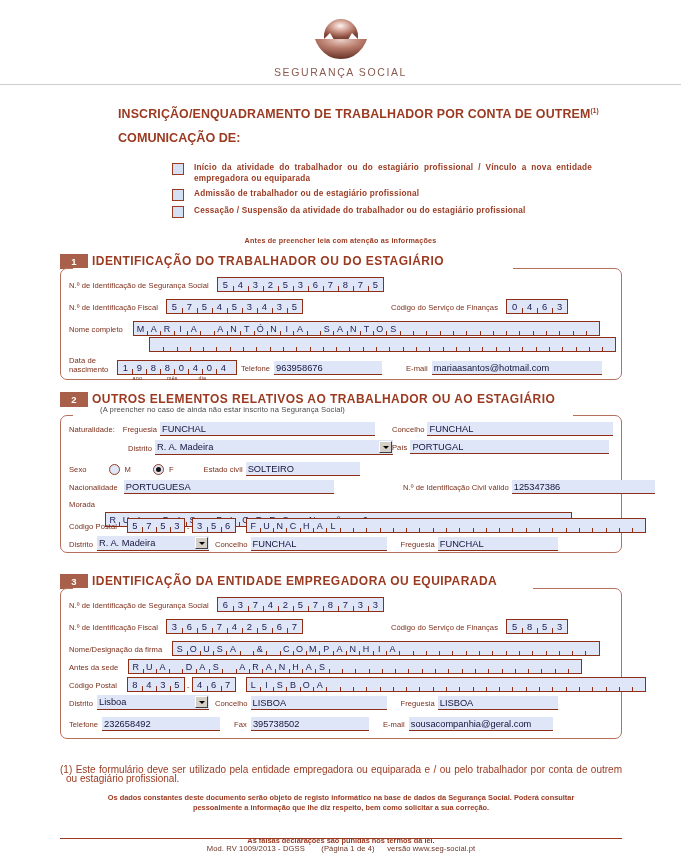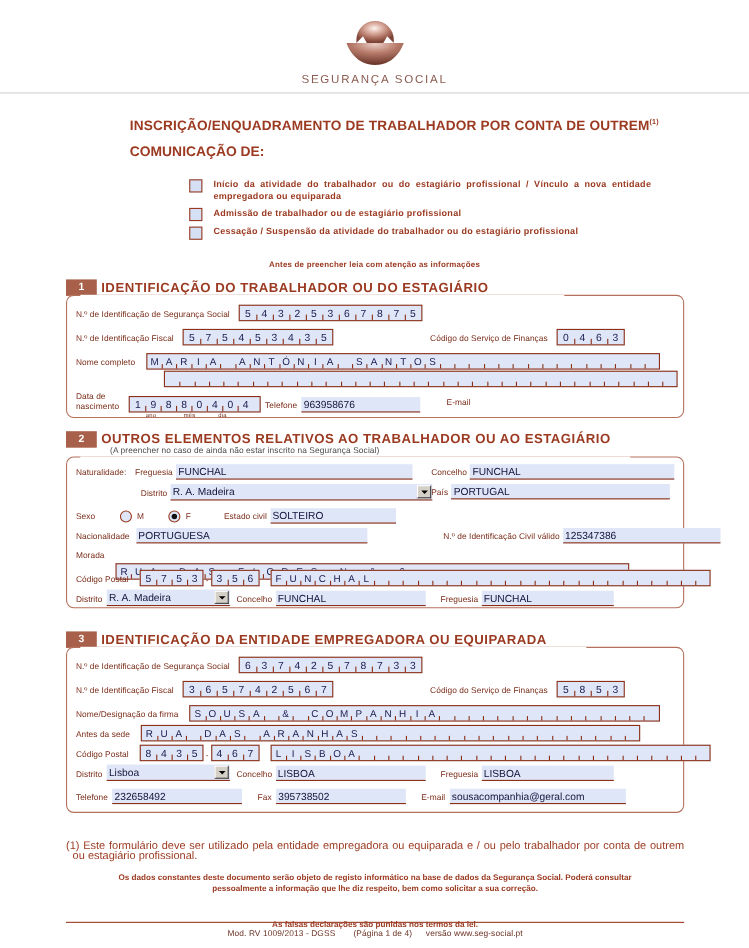--- a/index.html
+++ b/index.html
@@ -326,20 +326,21 @@
             <span class="mini" style="width:30px;">dia</span>
           </span>
         </span>
       </div>
       <div class="row" style="left:180px;top:92px;">
         <span class="lbl" style="margin-bottom:2px;">Telefone</span>
         <span class="uinput" style="width:108px;margin-left:4px;">963958676</span>
       </div>
       <div class="row" style="left:345px;top:92px;">
         <span class="lbl" style="margin-bottom:2px;">E-mail</span>
+        <span class="uinput" style="width:170px;margin-left:4px;">mariaasantos@hotmail.com</span>
       </div>
     </div>
   </div>
 
   <div class="section" style="left:60px;top:392px;width:562px;">
     <div class="sec-head sec-head-col" style="height:24px;">
       <span class="sec-num">2</span>
       <span style="display:block;">
         <span class="sec-title" style="display:block;">OUTROS ELEMENTOS RELATIVOS AO TRABALHADOR OU AO ESTAGIÁRIO</span>
         <span class="sec-sub" style="display:block;">(A preencher no caso de ainda não estar inscrito na Segurança Social)</span>
@@ -684,21 +685,21 @@
         <span class="lbl" style="margin:0 0 2px 14px;">Freguesia</span>
         <span class="uinput" style="width:120px;margin-left:3px;">LISBOA</span>
       </div>
 
       <div class="row" style="left:8px;top:128px;">
         <span class="lbl" style="margin-bottom:2px;">Telefone</span>
         <span class="uinput" style="width:118px;margin-left:4px;">232658492</span>
         <span class="lbl" style="margin:0 0 2px 14px;">Fax</span>
         <span class="uinput" style="width:118px;margin-left:4px;">395738502</span>
         <span class="lbl" style="margin:0 0 2px 14px;">E-mail</span>
-        <span class="uinput" style="width:160px;margin-left:4px;">sousacompanhia@geral.com</span>
+        <span class="uinput" style="width:144px;margin-left:4px;">sousacompanhia@geral.com</span>
       </div>
     </div>
   </div>
 
   <div class="foot" style="top:765px;">
     <div class="foot-note" style="padding-left:6px;text-indent:-6px;">(1) Este formulário deve ser utilizado pela entidade empregadora ou equiparada e / ou pelo trabalhador por conta de outrem ou estagiário profissional.</div>
   </div>
   <div class="foot" style="top:793px;">
     <div class="foot-bold">Os dados constantes deste documento serão objeto de registo informático na base de dados da Segurança Social. Poderá consultar</div>
     <div class="foot-bold">pessoalmente a informação que lhe diz respeito, bem como solicitar a sua correção.</div>

